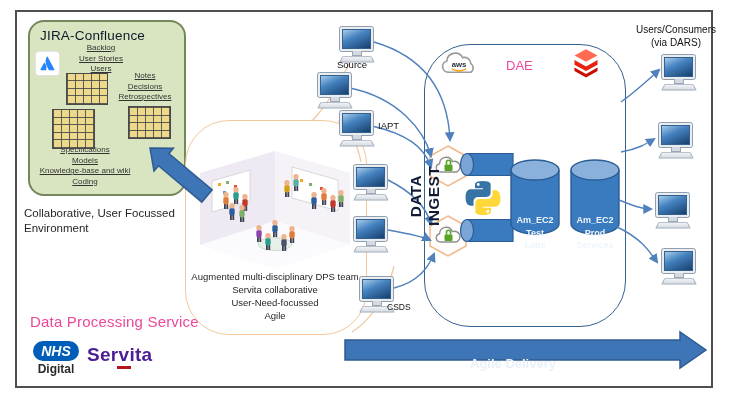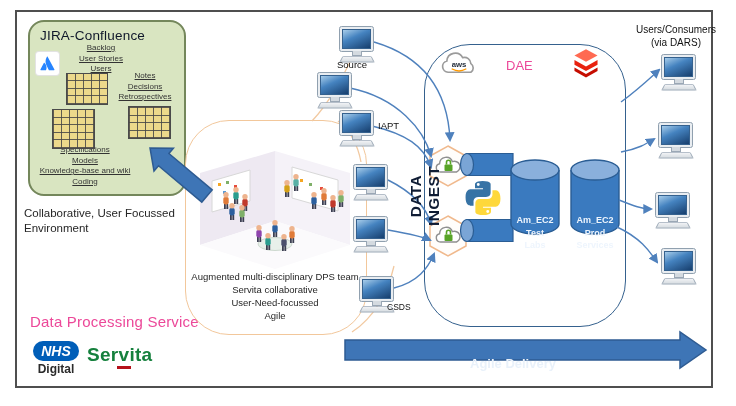--- a/index.html
+++ b/index.html
@@ -44,21 +44,21 @@
   .pc .glass{position:absolute;left:6px;top:3px;width:27px;height:18px;border:1px solid #35618e;
              background:linear-gradient(155deg,#a8cdea 0%,#4583c0 40%,#173f6e 100%);}
   .pc .stand{position:absolute;left:16px;top:25px;width:8px;height:4px;background:#d4dae0;border:1px solid #9aa7b5;border-top:none;}
   .pc .kb{position:absolute;left:5px;top:29px;width:30px;height:6px;border:1px solid #9aa7b5;border-radius:1px;
           background:linear-gradient(#f2f4f6,#d8dde2);transform:perspective(24px) rotateX(38deg);}
 
   
   .nhs-box{left:33px;top:341px;width:46px;height:20px;background:#005eb8;color:#fff;font-style:italic;font-weight:700;
            font-size:14px;text-align:center;line-height:20px;border-radius:10px;}
   .nhs-sub{left:33px;top:362px;width:46px;text-align:center;font-weight:700;font-size:12px;color:#2b2b2b;}
-  .servita{left:87px;top:344px;font-size:19px;font-weight:700;color:#15803d;letter-spacing:.3px;}
+  .servita{left:87px;top:344px;font-size:19px;font-weight:700;color:#4c1d95;letter-spacing:.3px;}
   .servita-bar{left:117px;top:366px;width:14px;height:3px;background:#b5121b;}
 
   svg{display:block;}
   .overlay{left:0;top:0;width:736px;height:406px;pointer-events:none;}
 </style>
 </head>
 <body>
 
 <div class="canvas">
 

